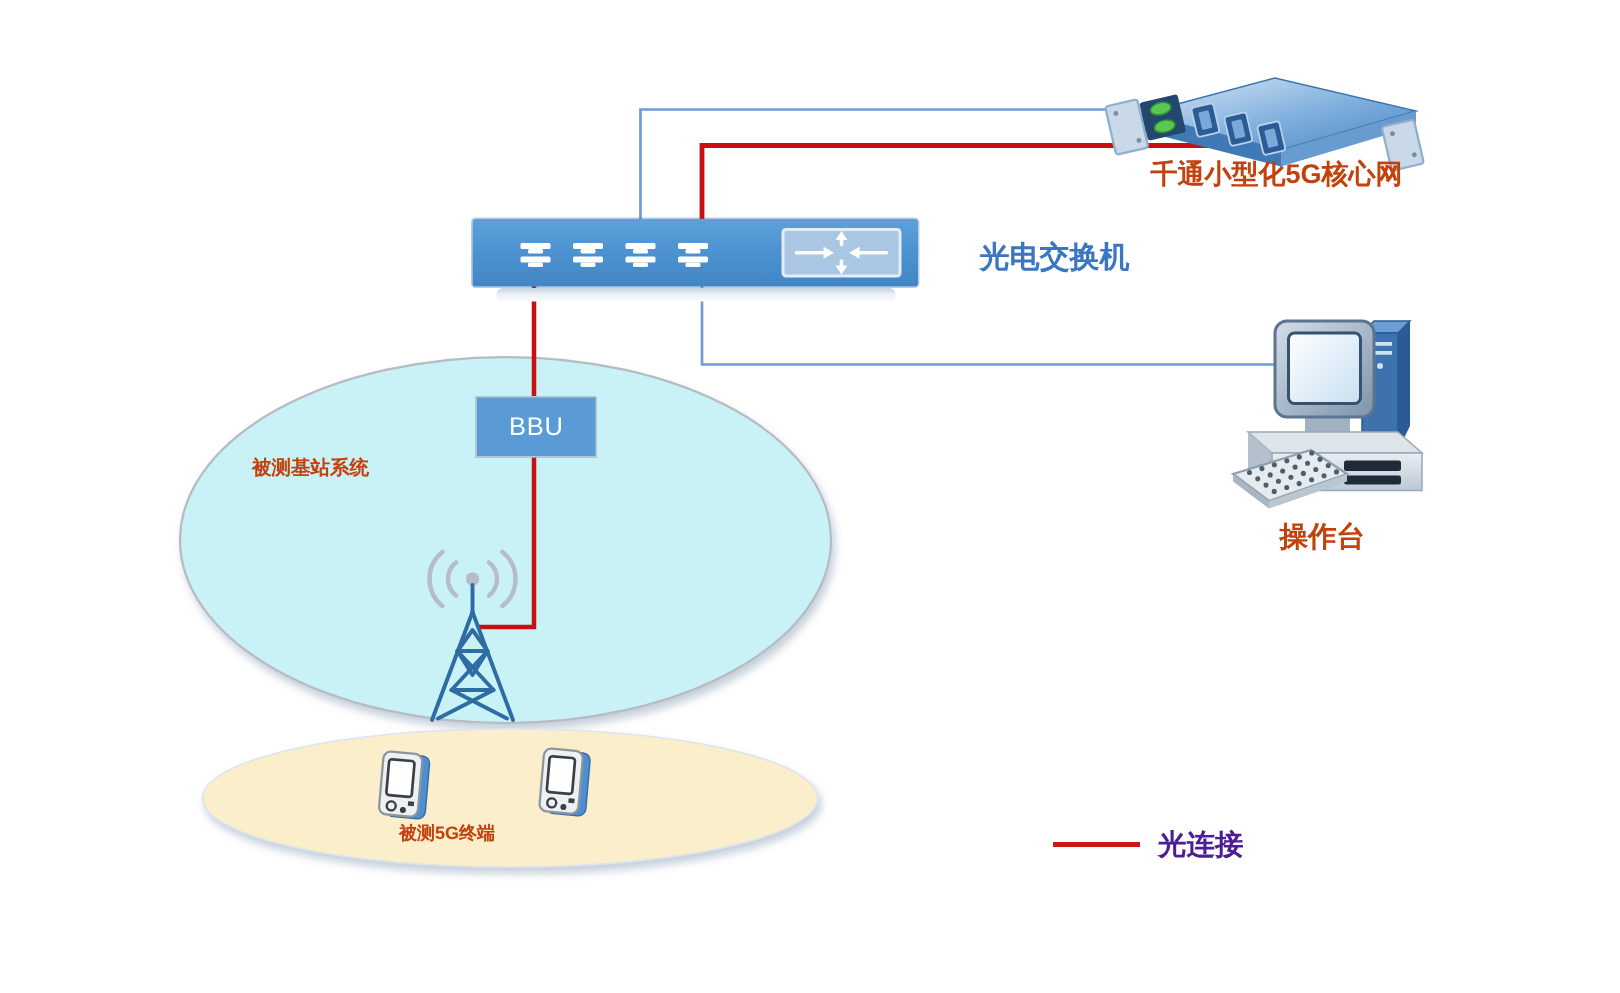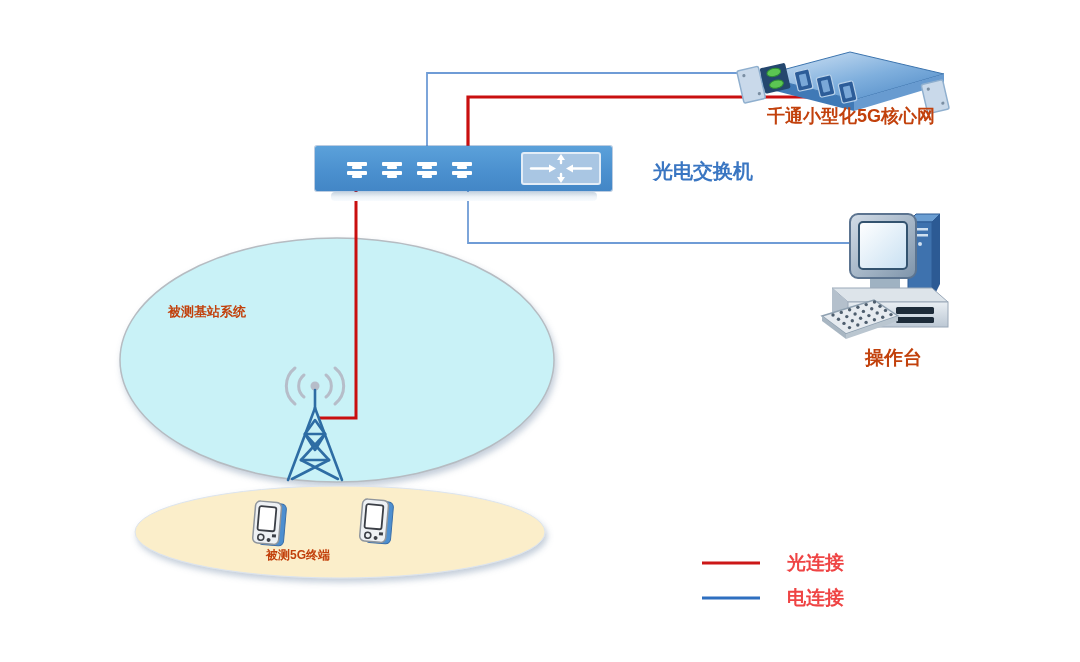--- a/index.html
+++ b/index.html
@@ -4,40 +4,40 @@
 <style>
   html,body{margin:0;padding:0;background:#ffffff;}
   body{font-family:"Liberation Sans", sans-serif;}
   .canvas{position:relative;width:1080px;height:662px;background:#ffffff;overflow:hidden;}
   .layer{position:absolute;left:0;top:0;}
   .label{position:absolute;color:#c2410c;font-weight:700;white-space:nowrap;}
   .lbl-core{left:745px;top:104px;width:212px;text-align:center;font-size:18px;}
   .lbl-switch{left:637px;top:158px;font-size:20px;font-weight:700;color:#3a76c2;margin-left:16px;}
   .lbl-bs{left:168px;top:303px;font-size:13px;}
   .lbl-ue{left:266px;top:547px;font-size:12px;}
-  .lbl-console{left:853px;top:345px;font-size:19px;margin-left:12px;}
+  .lbl-console{left:853px;top:345px;font-size:19px;}
   
   .switch{position:absolute;left:315px;top:146px;width:297px;height:45px;
           background:linear-gradient(180deg,#5ba1da 0%,#4a8fce 60%,#4386c6 100%);
           border-radius:2px;display:flex;align-items:center;box-shadow:0 0 0 1px rgba(60,110,170,.35);}
   .switch-base{position:absolute;left:331px;top:192px;width:266px;height:9px;border-radius:4px;
           background:linear-gradient(180deg,#c7d4e0 0%,#eef3f8 55%,#f8fbfe 100%);}
   .ports{display:flex;gap:11px;margin-left:30px;}
   .port{width:24px;height:20px;}
   .arrowpanel{position:absolute;right:11px;top:6px;width:80px;height:33px;background:#a9c6e3;
           border:2px solid #e3edf7;border-radius:3px;box-sizing:border-box;}
   
   .bbu{position:absolute;left:317px;top:264px;width:79px;height:39px;background:#5b9bd5;
        border:1px solid #b9c6cf;display:flex;align-items:center;justify-content:center;
        color:#ffffff;font-size:17px;letter-spacing:.5px;}
   
   .legend{position:absolute;left:700px;top:551px;}
   .legend-row{display:flex;align-items:center;height:24px;margin-bottom:11px;}
   .legend-row svg{display:block;}
-  .legend-text{margin-left:25px;color:#ef4444;font-size:19px;font-weight:600;}
+  .legend-text{margin-left:10px;color:#4c1d95;font-size:19px;font-weight:600;}
 </style>
 </head>
 <body>
 
 <div class="canvas">
 
   <svg class="layer" width="1080" height="662" viewBox="0 0 1080 662">
     <defs>
       <filter id="soft" x="-20%" y="-20%" width="140%" height="150%">
         <feDropShadow dx="2" dy="4" stdDeviation="3" flood-color="#7d93ad" flood-opacity="0.45"></feDropShadow>
@@ -236,35 +236,32 @@
             <polygon points="50,10.5 43,14.5 50,18.5" stroke="none"></polygon>
           <line x1="38" y1="9" x2="38" y2="4"></line>
             <polygon points="34,6 38,0 42,6" stroke="none"></polygon>
           <line x1="38" y1="20" x2="38" y2="25"></line>
             <polygon points="34,23 38,29 42,23" stroke="none"></polygon>
         </g>
       </svg>
     </div>
   </div>
 
+  <div class="bbu">
+      <span>BBU</span>
+    </div>
 
   <div class="label lbl-core">千通小型化5G核心网</div>
   <div class="label lbl-switch">光电交换机</div>
   <div class="label lbl-bs">被测基站系统</div>
   <div class="label lbl-ue">被测5G终端</div>
   <div class="label lbl-console">操作台</div>
 
   <div class="legend">
     <div class="legend-row">
       <svg width="62" height="8" viewBox="0 0 62 8">
         <line x1="2" y1="4" x2="60" y2="4" stroke-width="3.2" stroke="#cc1717"></line>
       </svg>
       <span class="legend-text">光连接</span>
     </div>
-    <div class="legend-row">
-      <svg width="62" height="8" viewBox="0 0 62 8">
-        <line x1="2" y1="4" x2="60" y2="4" stroke-width="3.2" stroke="#2e6fc0"></line>
-      </svg>
-      <span class="legend-text">电连接</span>
-    </div>
   </div>
 
 </div>
 
 </body></html>

